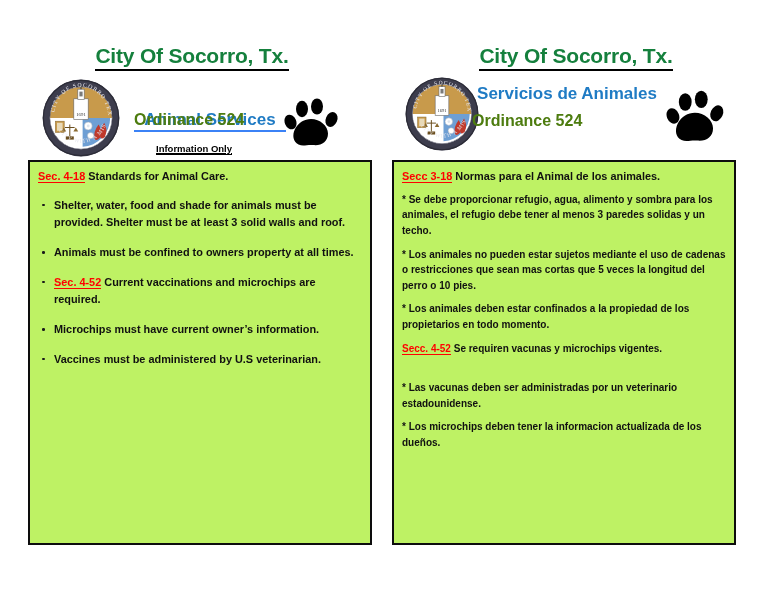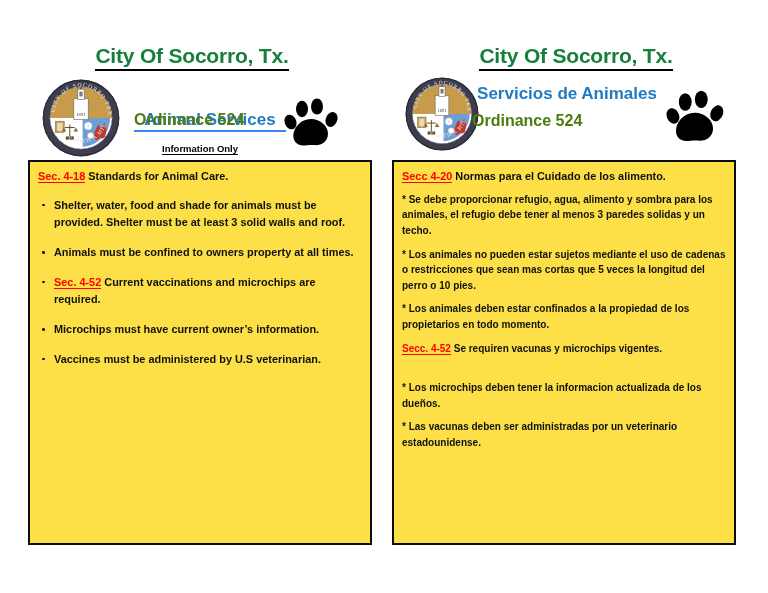--- a/index.html
+++ b/index.html
@@ -39,21 +39,21 @@
   }
 
   .sub-note{
     position:absolute;text-align:center;
     font-size:9.5px;font-weight:bold;color:#000;white-space:nowrap;
     border-bottom:1.2px solid #000;padding-bottom:0px;
   }
 
   
   .panel{
-    position:absolute;background:#fde047;border:2.2px solid #0d0d0d;
+    position:absolute;background:#bef264;border:2.2px solid #0d0d0d;
     box-sizing:border-box;
   }
   .panel-inner{padding:7px 8px 6px 8px;}
 
   .p-head{
     font-size:10.9px;font-weight:bold;color:#111;
     line-height:1.45;margin:0 0 7px 0;
   }
   .secref{
     color:#FF0000;font-weight:bold;border-bottom:1.3px solid #FF0000;
@@ -129,21 +129,21 @@
         <text font-size="7" fill="#e9e9ef" font-family="'Liberation Serif',serif" letter-spacing="1.2">
           <textPath href="#arcBotL" startOffset="12%">CITY WITH A MISSION</textPath>
         </text>
       </svg>
     </div>
 
     <div class="sub-blue ul" style="left:134px;top:86px;width:152px;">Animal Services</div>
 
     <div class="sub-red" style="left:134px;top:111px;width:152px;">Ordinance 524</div>
 
-    <div style="position:absolute;left:124px;top:138px;width:152px;text-align:center;">
+    <div style="position:absolute;left:118px;top:138px;width:152px;text-align:center;text-decoration:underline;">
       <span class="sub-note" style="position:relative;left:auto;top:auto;">Information Only</span>
     </div>
 
     <div class="paw" style="left:284px;top:97px;width:58px;height:52px;">
       <svg width="58" height="52" viewBox="0 0 116 104">
         <ellipse cx="36" cy="24" rx="12" ry="16.5" fill="#000"></ellipse>
         <ellipse cx="66" cy="19" rx="12" ry="16" fill="#000"></ellipse>
         <ellipse cx="13" cy="50" rx="11.5" ry="15" fill="#000" transform="rotate(-22 13 50)"></ellipse>
         <ellipse cx="95" cy="45" rx="11.5" ry="15.5" fill="#000" transform="rotate(24 95 45)"></ellipse>
         <path d="M54 44 C72 44 88 58 88 73 C88 90 74 98 58 96 C46 95 38 99 29 95 C18 90 16 76 22 64 C29 51 41 44 54 44 Z" fill="#000"></path>
@@ -228,31 +228,31 @@
         <ellipse cx="13" cy="50" rx="11.5" ry="15" fill="#000" transform="rotate(-22 13 50)"></ellipse>
         <ellipse cx="95" cy="45" rx="11.5" ry="15.5" fill="#000" transform="rotate(24 95 45)"></ellipse>
         <path d="M54 44 C72 44 88 58 88 73 C88 90 74 98 58 96 C46 95 38 99 29 95 C18 90 16 76 22 64 C29 51 41 44 54 44 Z" fill="#000"></path>
       </svg>
     </div>
 
     <div class="panel" style="left:8px;top:160px;width:344px;height:385px;">
       <div class="panel-inner">
 
         <p class="p-head">
-          <span class="secref">Secc 4-20</span><span> Normas para el Cuidado de los alimento.</span>
+          <span class="secref">Secc 3-18</span><span> Normas para el Animal de los animales.</span>
         </p>
 
         <div class="astlist">
           <p>* Se debe proporcionar refugio, agua, alimento y sombra para los animales, el refugio debe tener al menos 3 paredes solidas y un techo.</p>
           <p>* Los animales no pueden estar sujetos mediante el uso de cadenas o restricciones que sean mas cortas que 5 veces la longitud del perro o 10 pies.</p>
           <p>* Los animales deben estar confinados a la propiedad de los propietarios en todo momento.</p>
           <p class="sec">
             <span class="secref">Secc. 4-52</span><span> Se requiren  vacunas y microchips vigentes.</span>
           </p>
+          <p>* Las vacunas deben ser administradas por un veterinario estadounidense.</p>
           <p>* Los microchips deben tener la informacion actualizada de los dueños.</p>
-          <p>* Las vacunas deben ser administradas por un veterinario estadounidense.</p>
         </div>
 
       </div>
     </div>
   </div>
 
 </div>
 
 </body></html>

